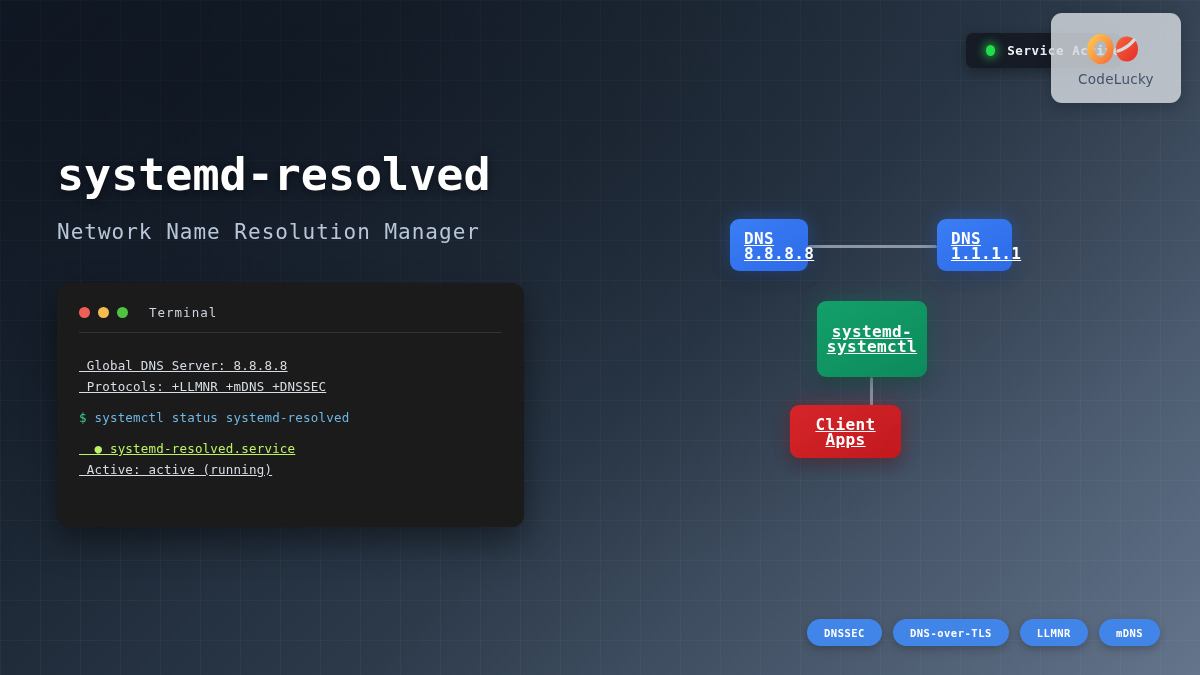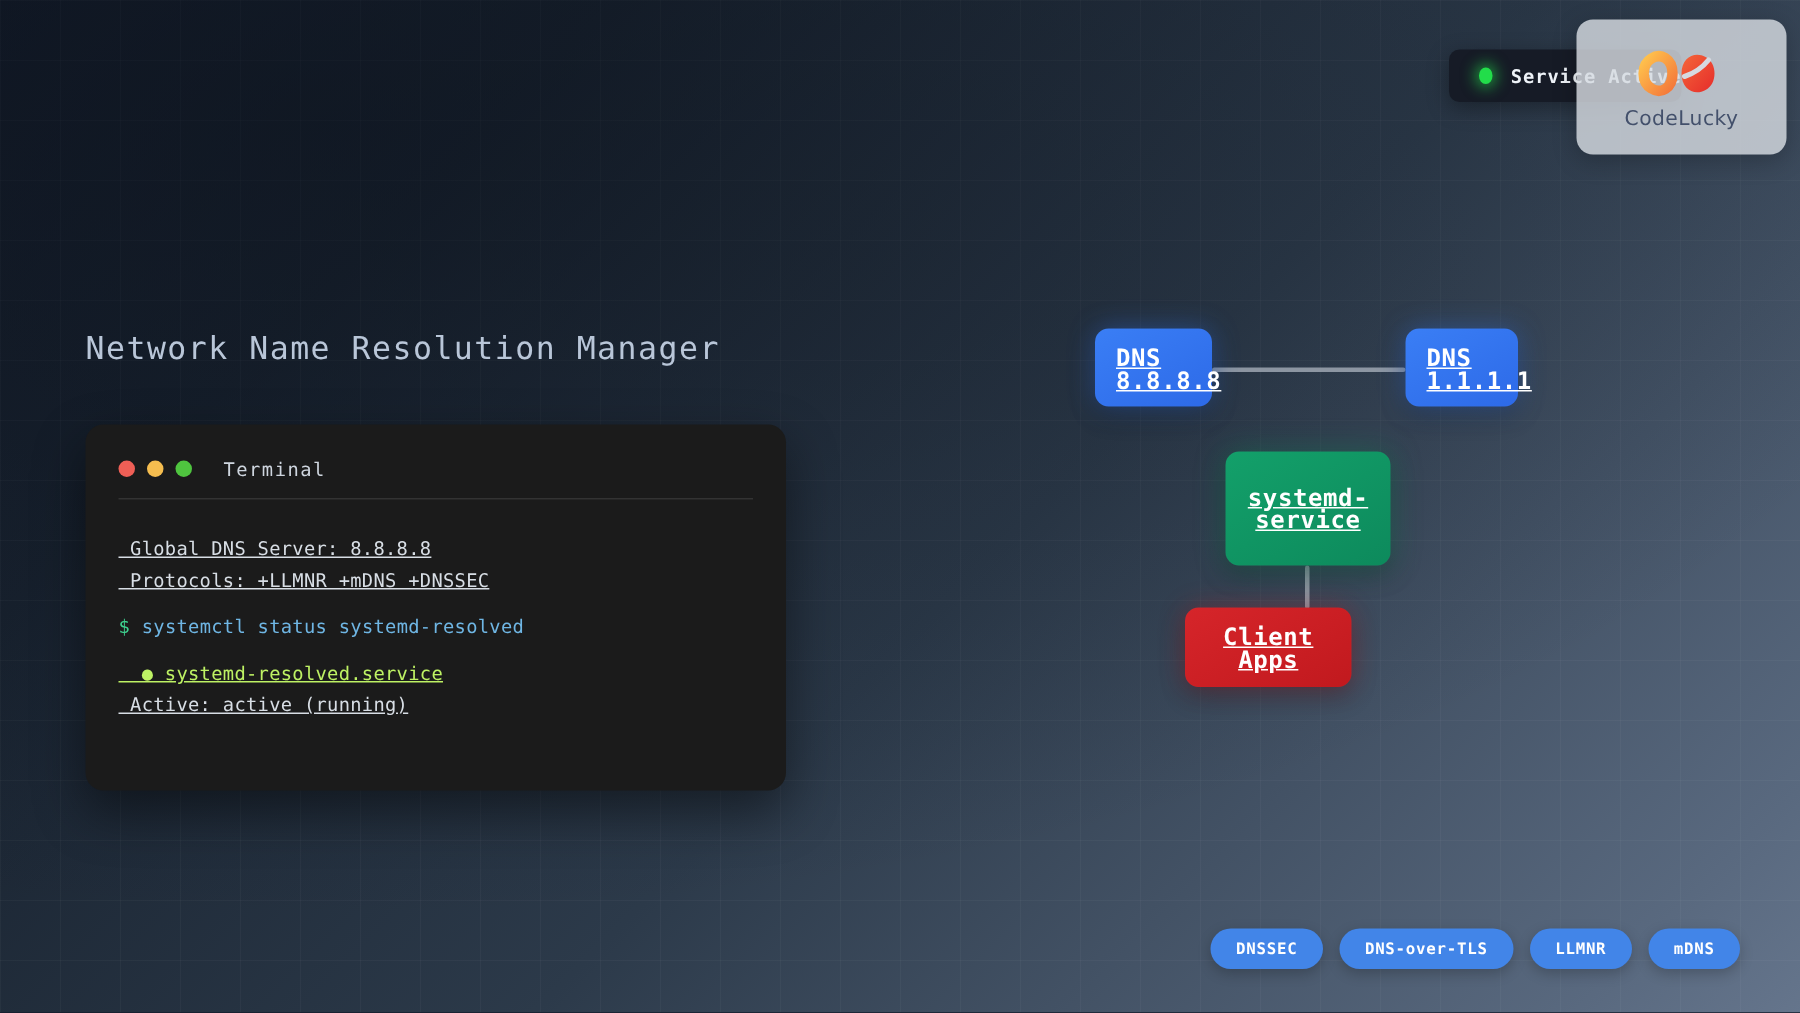--- a/index.html
+++ b/index.html
@@ -136,39 +136,40 @@
     box-shadow:0 0 9px 3px rgba(34,221,74,0.55);
   }
   #badge-text {
     margin-left:12px; color:#eef3f8; font-size:12.5px; font-weight:bold; letter-spacing:0.6px;
     white-space:nowrap;
   }
 
   
   #watermark {
     position:absolute; left:1051px; top:13px;
-    width:140px; height:90px;
+    width:130px; height:90px;
     background: rgba(214,218,224,0.82);
     border-radius:11px;
     box-shadow: 0 4px 16px rgba(0,0,0,0.22);
     display:flex; flex-direction:column; align-items:center; justify-content:center;
   }
   #wm-logo { width:72px; height:40px; display:block; }
   #wm-text {
     margin-top:2px; color:#43506b; font-size:13.5px; letter-spacing:0.3px;
     font-family:"DejaVu Sans", sans-serif;
   }
 </style>
 </head>
 <body>
 
 <div id="stage">
   <div id="grid"></div>
   <div id="vignette"></div>
 
+  <div id="title">systemd-resolved</div>
   <div id="subtitle">Network Name Resolution Manager</div>
 
   <div id="terminal">
     <div id="term-head">
       <span class="dot red"></span>
       <span class="dot yellow"></span>
       <span class="dot green"></span>
       <span id="term-title">Terminal</span>
     </div>
     <div id="term-rule"></div>
@@ -185,21 +186,21 @@
   </div>
 
   <div id="edge-h"></div>
   <div id="edge-v"></div>
 
   <div class="node dns" id="node-dns-left">DNS
 8.8.8.8</div>
   <div class="node dns" id="node-dns-right">DNS
 1.1.1.1</div>
   <div class="node" id="node-resolved">systemd-
-service</div>
+systemctl</div>
   <div class="node" id="node-client">Client
 Apps</div>
 
   <div id="pills">
     <div class="pill">DNSSEC</div>
     <div class="pill">DNS-over-TLS</div>
     <div class="pill">LLMNR</div>
     <div class="pill">mDNS</div>
   </div>
 

